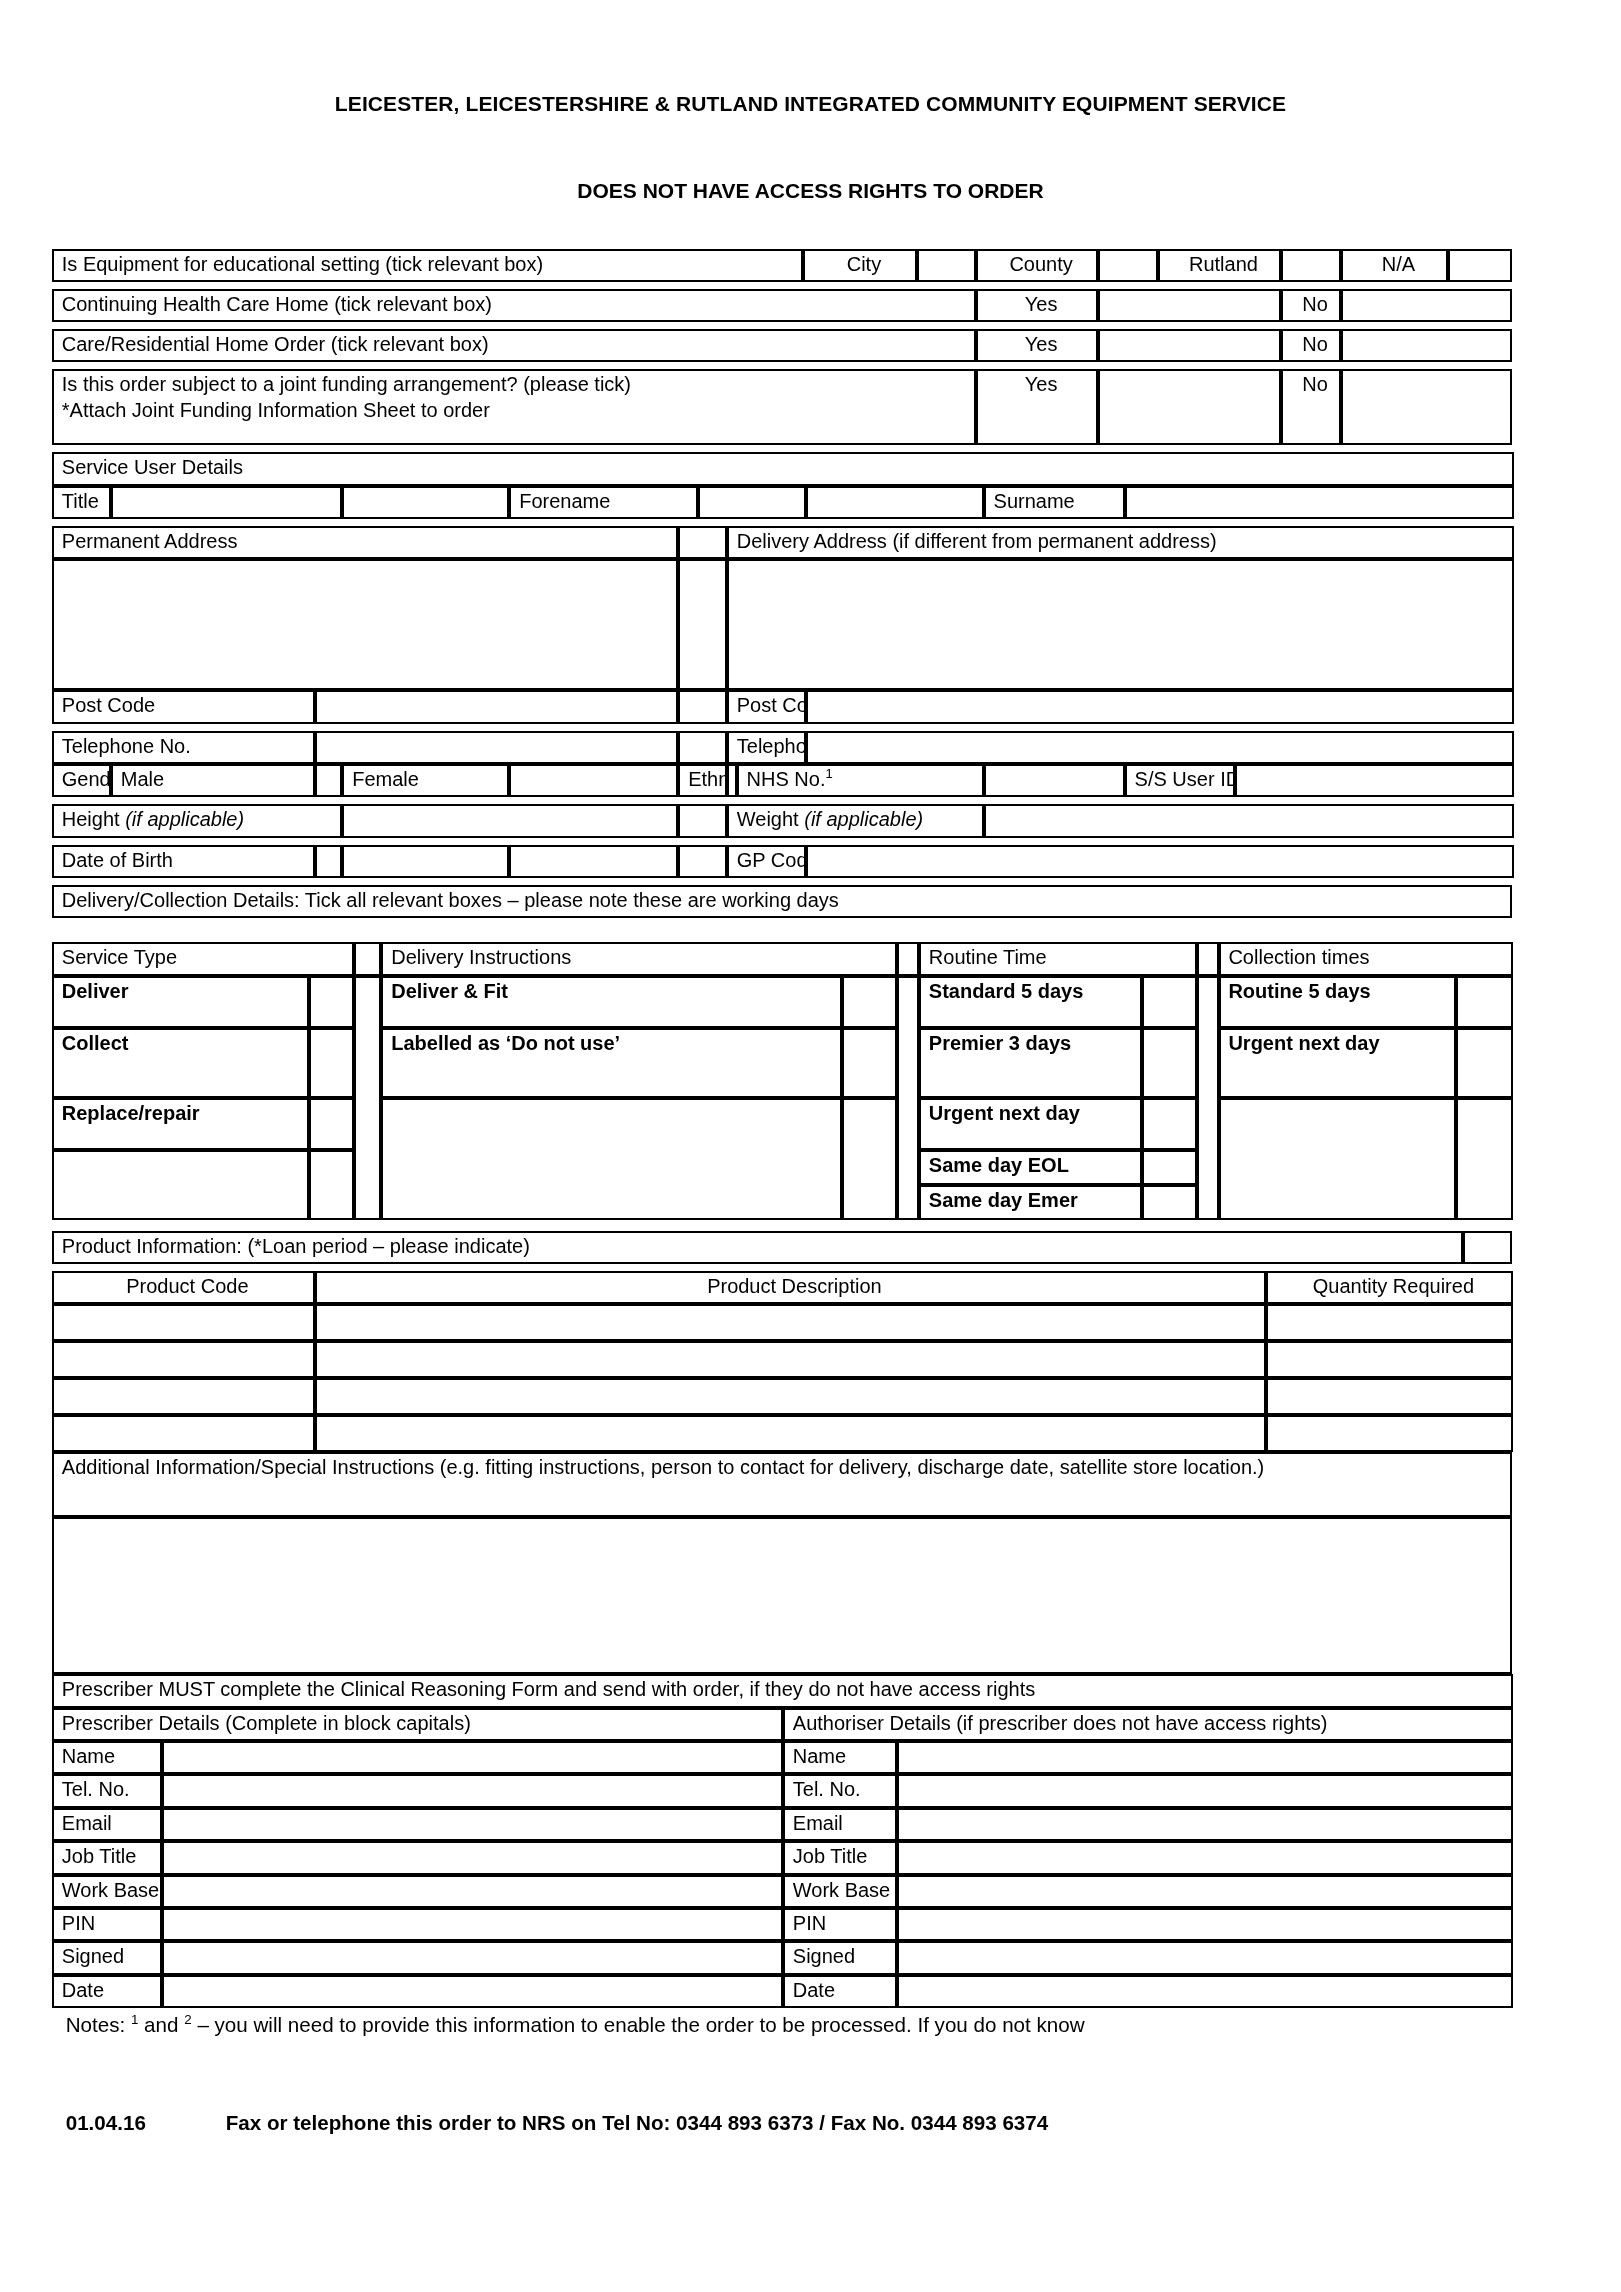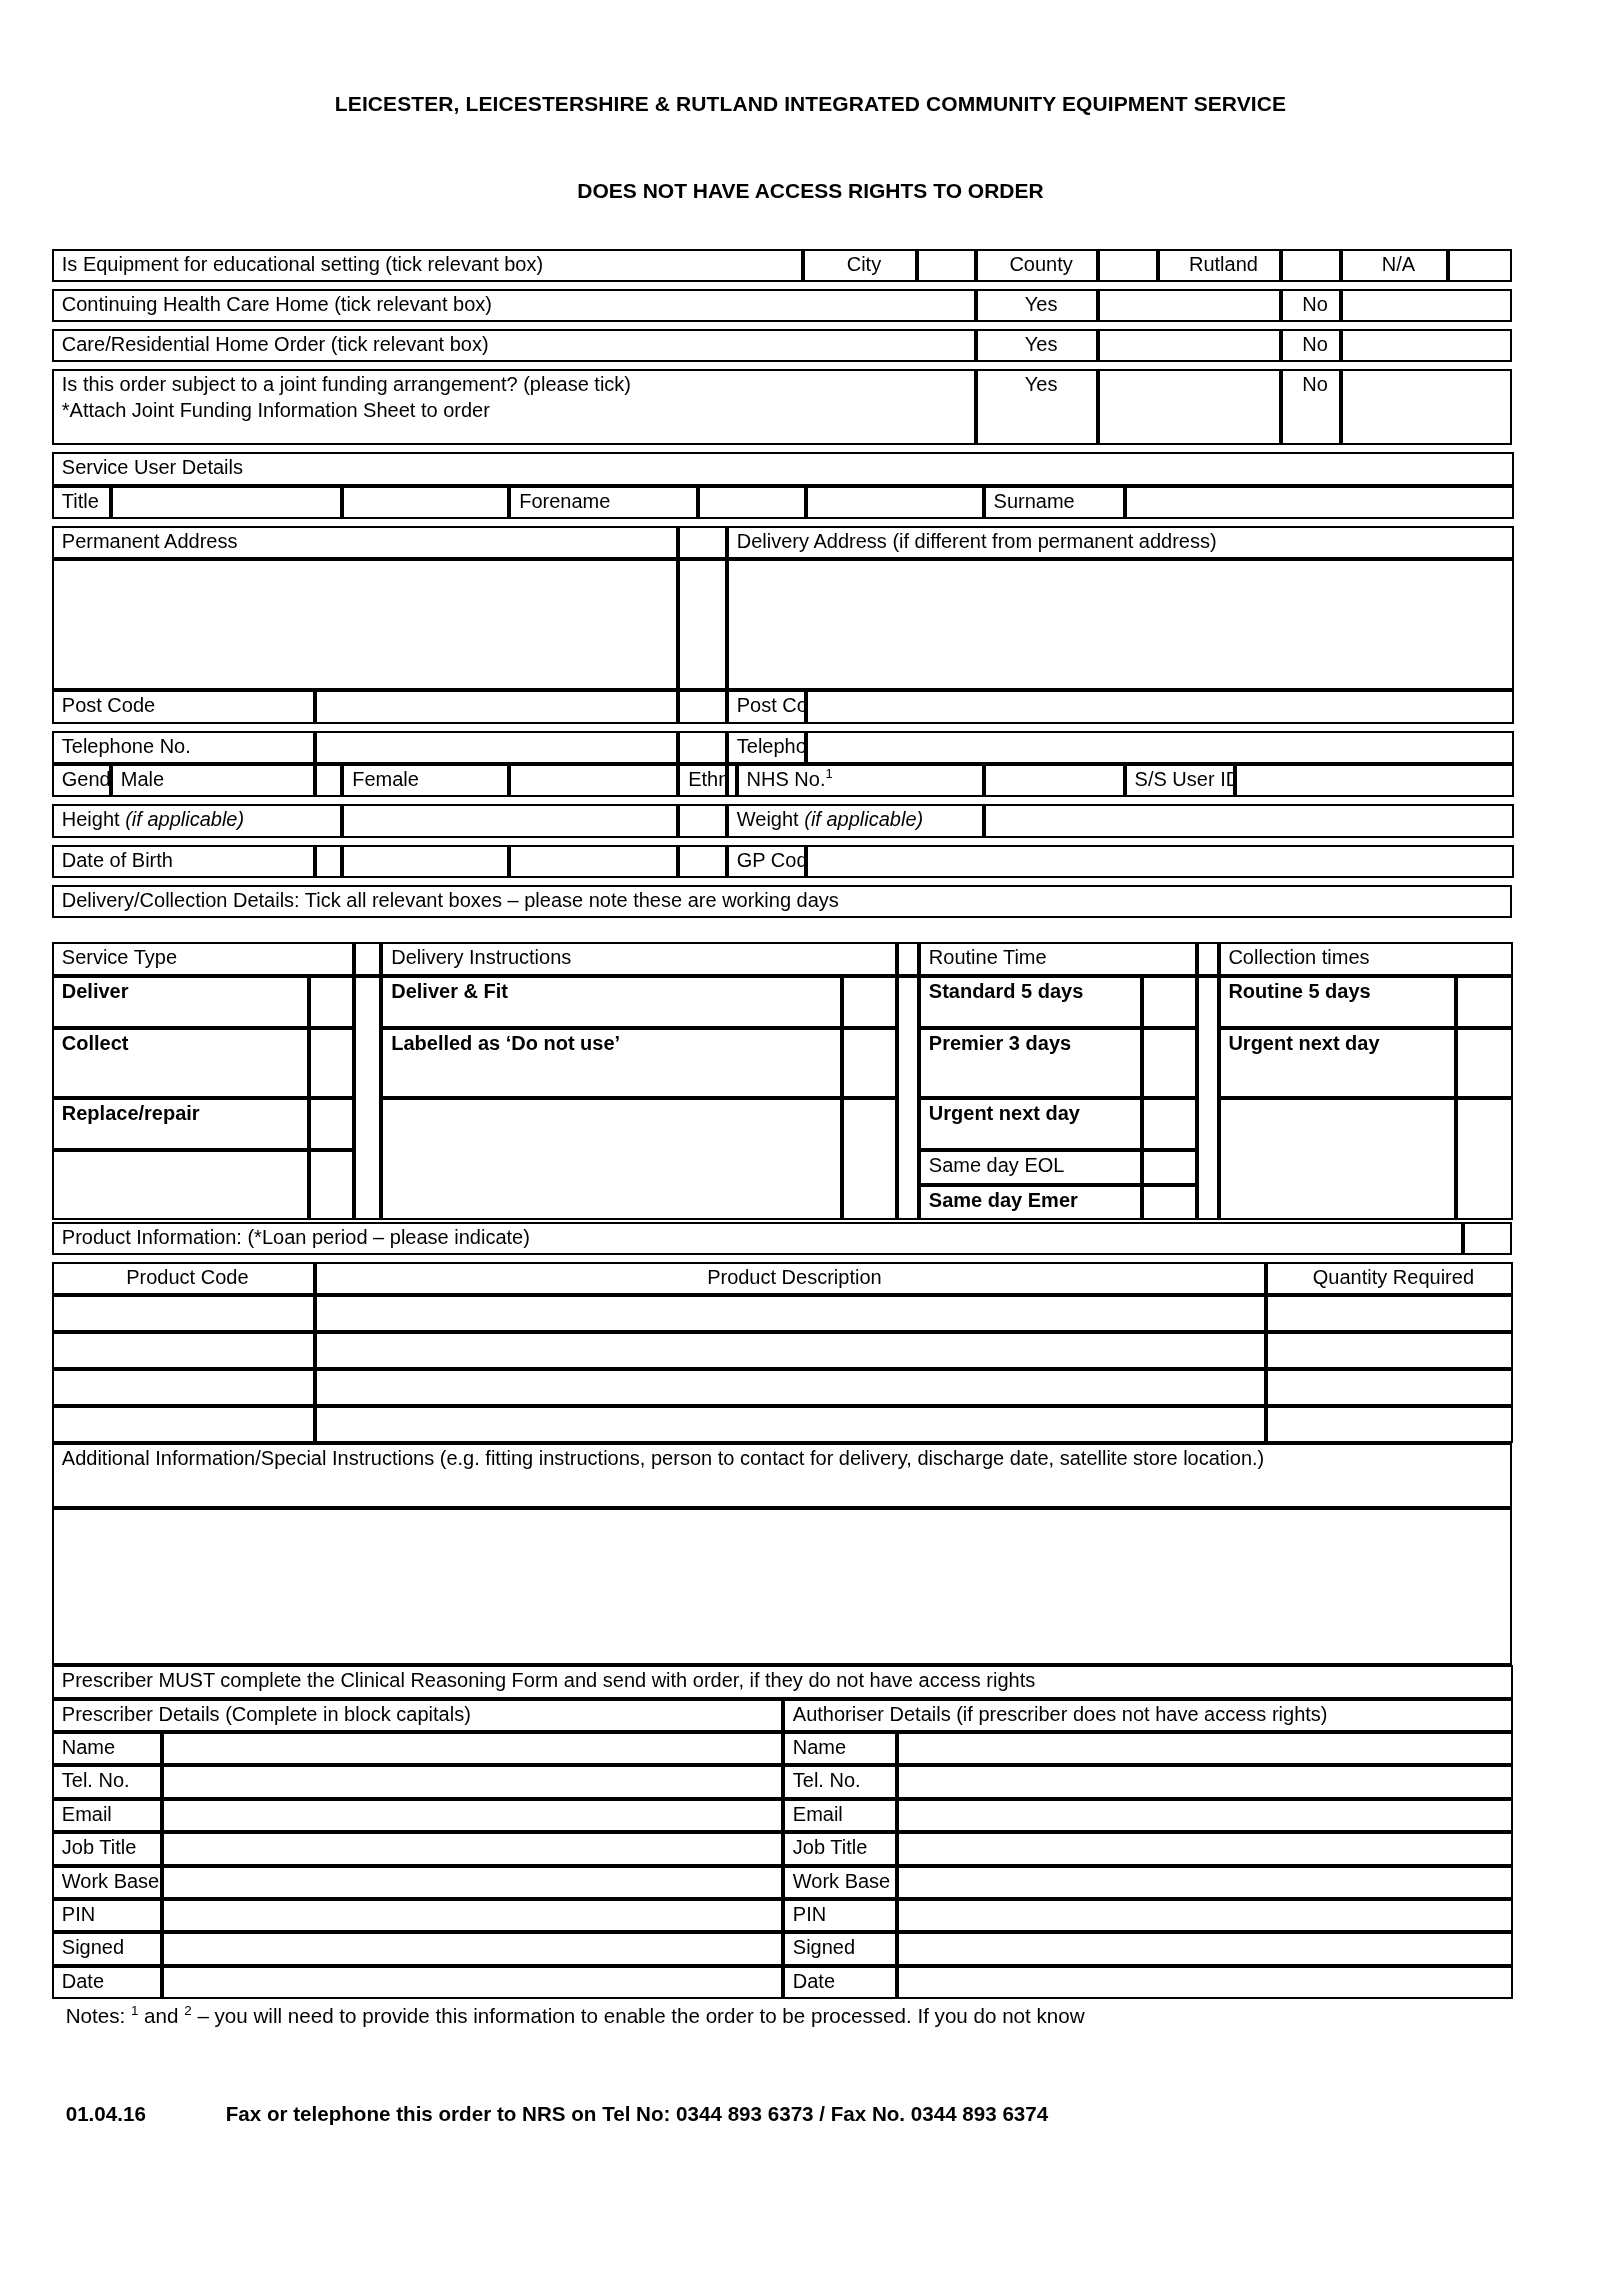--- a/index.html
+++ b/index.html
@@ -350,32 +350,32 @@
       <td class="gr" rowspan="3"></td>
       <td class="wh" style="font-weight:bold">Urgent next day</td>
       <td class="wh"></td>
       <td class="gr" rowspan="3"></td>
       <td class="gr" rowspan="3"></td>
     </tr>
 
     <tr>
       <td class="gr" rowspan="2"></td>
       <td class="gr" rowspan="2"></td>
-      <td class="wh" style="height:35px;font-weight:normal">Same day EOL</td>
+      <td class="wh" style="height:35px;font-weight:bold">Same day EOL</td>
       <td class="wh"></td>
     </tr>
 
     <tr>
       <td class="wh" style="height:35px;font-weight:bold">Same day Emer</td>
       <td class="wh"></td>
     </tr>
   </tbody>
     </table>
 
-  <table class="ftable" style="margin-top:2px">
+  <table class="ftable" style="margin-top:11px">
     <colgroup>
         <col style="width:1411px">
         <col style="width:49px">
       </colgroup>
     <tbody>
         <tr>
       <td class="y">Product Information:  (*Loan period – please indicate)</td>
       <td class="y"></td>
     </tr>
   </tbody>

